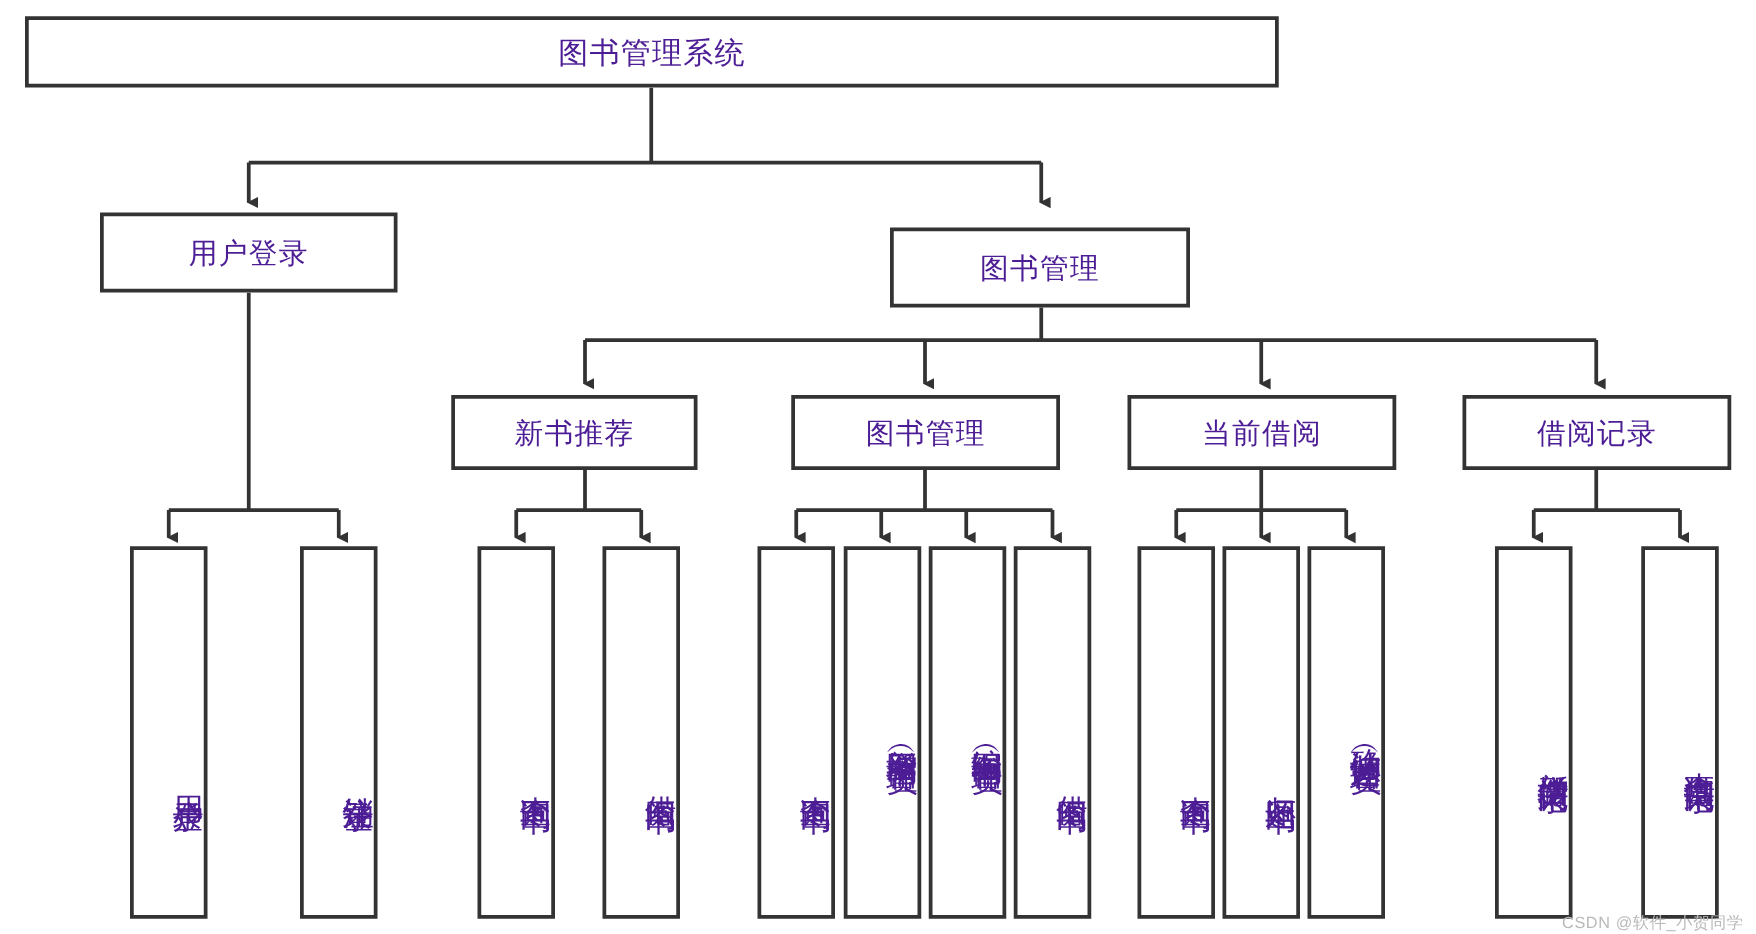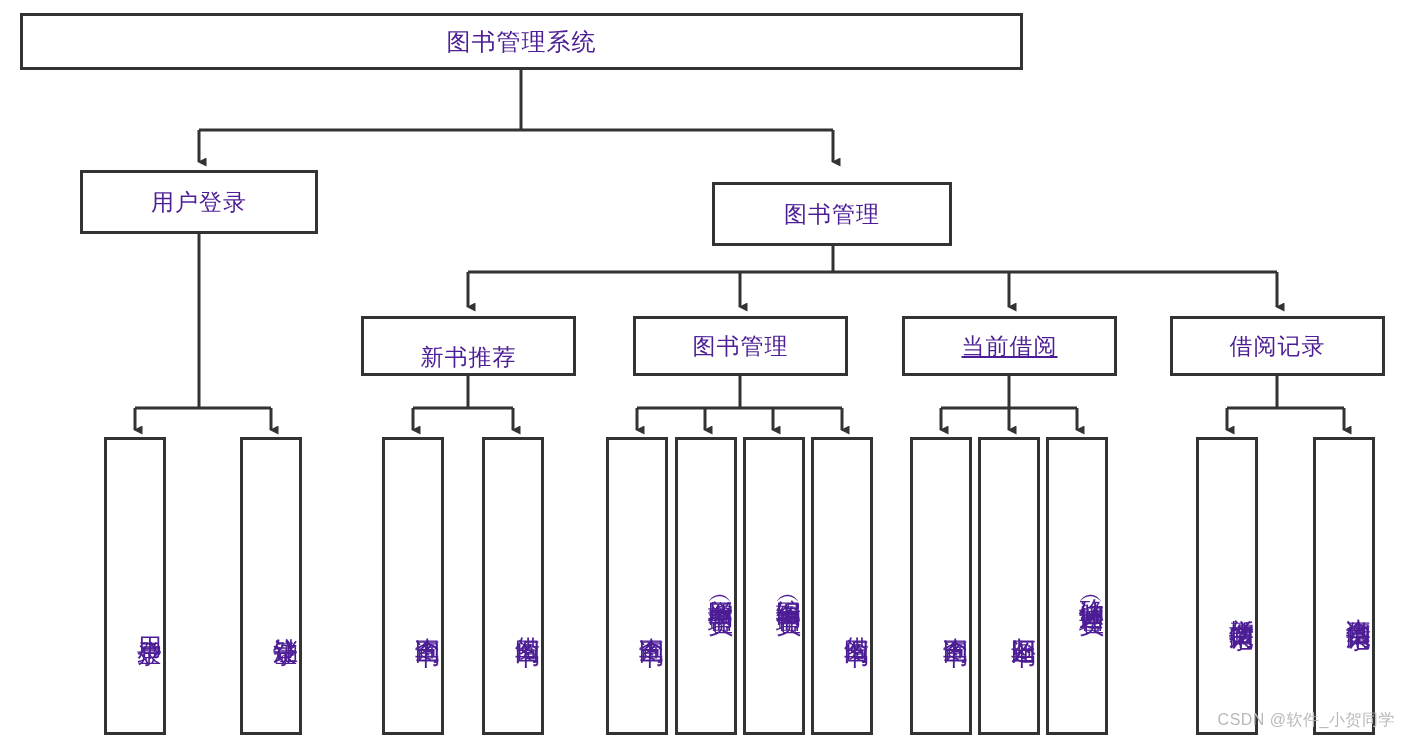--- a/index.html
+++ b/index.html
@@ -53,22 +53,22 @@
     text-orientation: upright;
     display: block;
     line-height: 1.08;
   }
   .node.root {
     font-size: 24px;
   }
   .watermark {
     position: absolute;
     right: 10px;
-    bottom: 16px;
-    font-size: 16px;
+    bottom: 0;
+    font-size: 13px;
     color: #b9b9b9;
     white-space: nowrap;
     letter-spacing: 0.5px;
   }
 </style>
 </head>
 <body>
 
 <div id="canvas">
 
@@ -126,27 +126,27 @@
     <span>图书管理系统</span>
   </div>
 
   <div class="node horiz" style="left:80px; top:170px; width:238px; height:64px;">
     <span>用户登录</span>
   </div>
   <div class="node horiz" style="left:712px; top:182px; width:240px; height:64px;text-align:right;">
     <span>图书管理</span>
   </div>
 
-  <div class="node horiz" style="left:361px; top:316px; width:215px; height:60px;align-items:flex-end;">
+  <div class="node horiz" style="left:361px; top:316px; width:197px; height:60px;">
     <span>新书推荐</span>
   </div>
   <div class="node horiz" style="left:633px; top:316px; width:215px; height:60px;">
     <span>图书管理</span>
   </div>
-  <div class="node horiz" style="left:902px; top:316px; width:215px; height:60px;text-decoration:underline;">
+  <div class="node horiz" style="left:902px; top:316px; width:215px; height:60px;">
     <span>当前借阅</span>
   </div>
   <div class="node horiz" style="left:1170px; top:316px; width:215px; height:60px;">
     <span>借阅记录</span>
   </div>
 
   <div class="node vert" style="left:104px; top:437px; width:62px; height:298px; padding-top:70px;">
     <span>用户登录</span>
   </div>
   <div class="node vert" style="left:240px; top:437px; width:62px; height:298px; padding-top:70px;">

